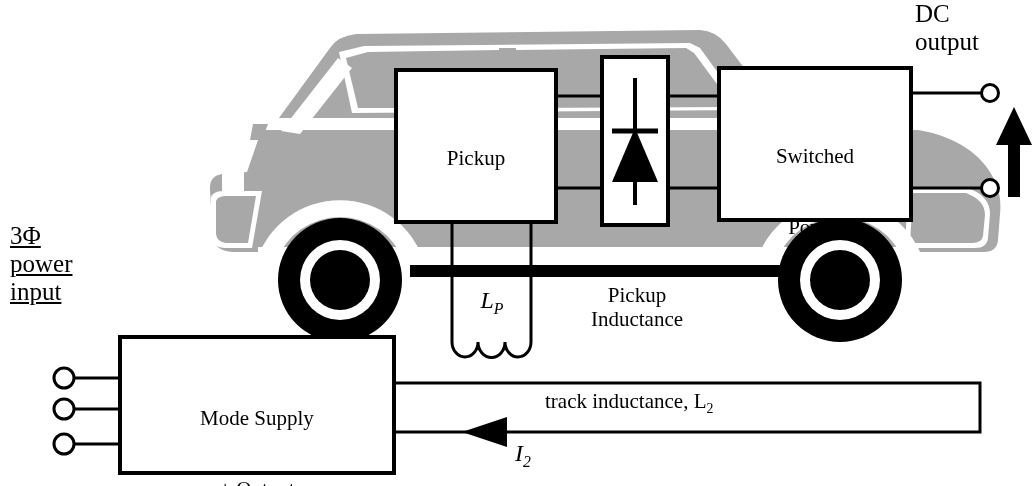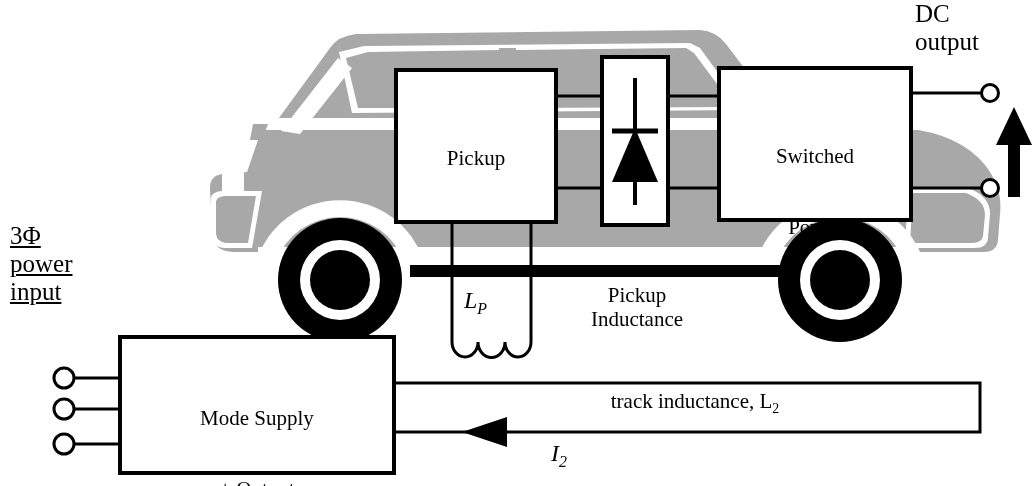--- a/index.html
+++ b/index.html
@@ -196,19 +196,19 @@
     <div>+ Output</div>
     
   </div>
 
   <div class="lbl side-label" style="left:915px; top:0px; width:120px;">DC<br>output</div>
 
   <div class="lbl side-label" style="left:10px; top:222px; width:116px;text-decoration:underline;">3Φ<br>power<br>input</div>
 
   <div class="lbl plain-label" style="left:552px; top:284px; width:170px;">Pickup<br>Inductance</div>
 
-  <div class="lbl italic-label" style="left:464px; top:287px; width:56px; text-align:left;">L<span class="sub">P</span></div>
-
-  <div class="lbl plain-label" style="left:545px; top:390px; width:300px; text-align:center;">track inductance, L<span class="sub">2</span></div>
-
-  <div class="lbl italic-label" style="left:515px; top:440px; width:60px; text-align:left;margin-left:36px;">I<span class="sub">2</span></div>
+  <div class="lbl italic-label" style="left:464px; top:287px; width:56px; text-align:center;">L<span class="sub">P</span></div>
+
+  <div class="lbl plain-label" style="left:545px; top:390px; width:300px; text-align:left;">track inductance, L<span class="sub">2</span></div>
+
+  <div class="lbl italic-label" style="left:515px; top:440px; width:60px; text-align:left;">I<span class="sub">2</span></div>
 
 </div>
 
 </body></html>

